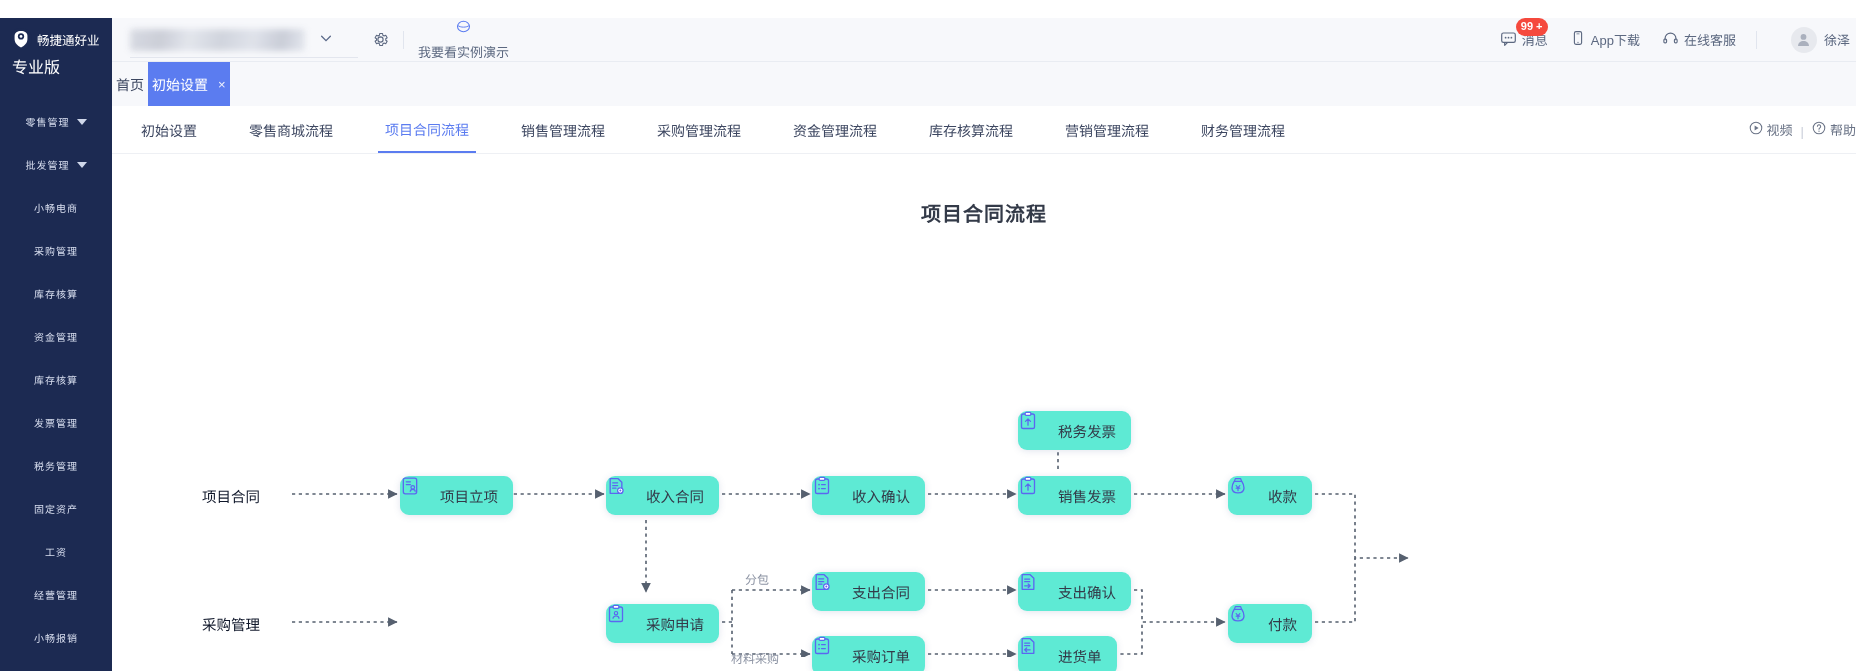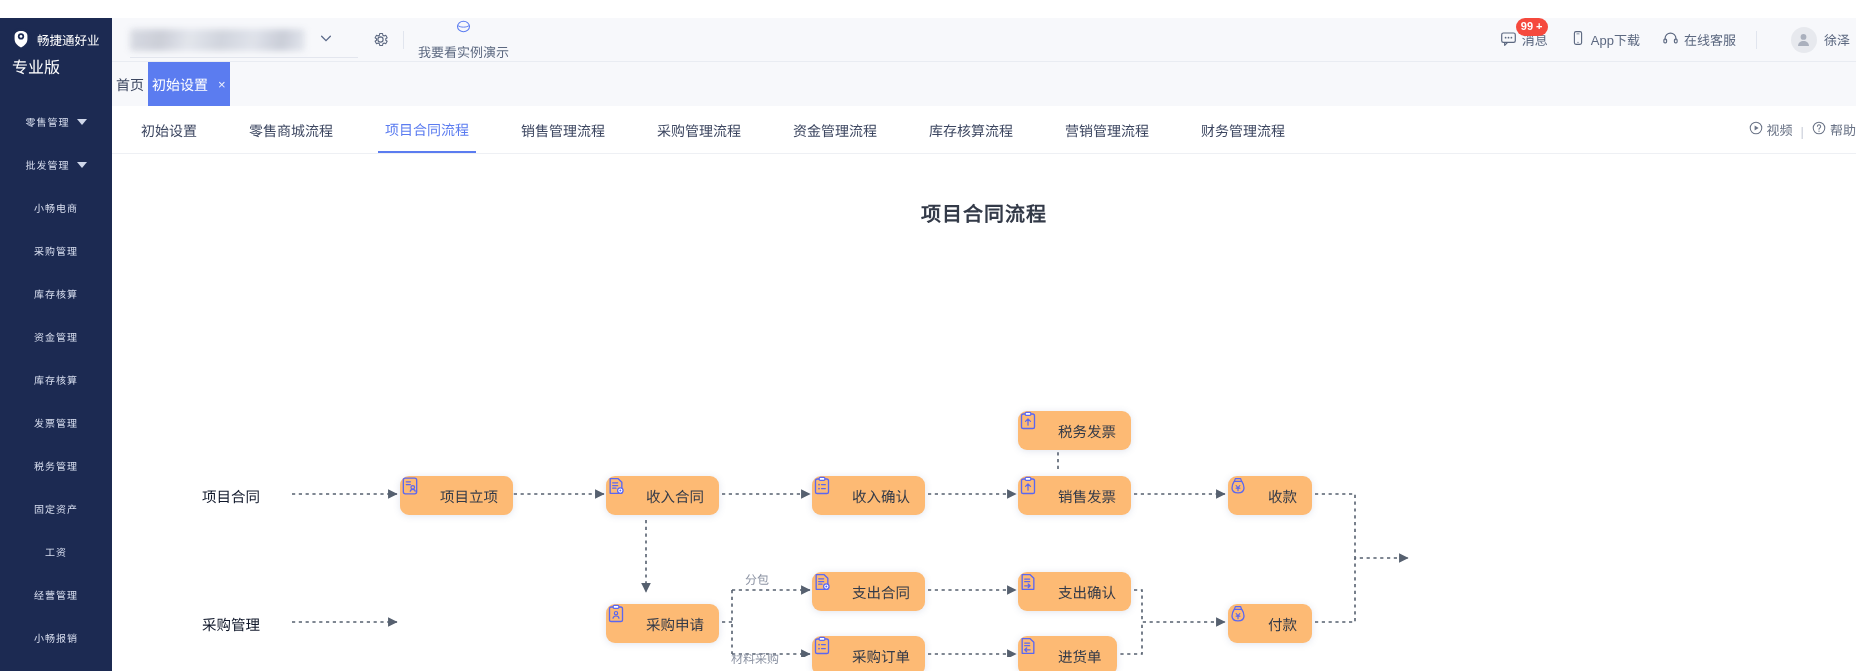--- a/index.html
+++ b/index.html
@@ -104,21 +104,21 @@
   .chart-title {
     text-align:center; font-size:20px; color:#333a48; margin-top:44px; letter-spacing:1px;
   }
 
   
   .flow { position:relative; width:100%; height:420px; margin-top:10px; }
   .flow svg { position:absolute; left:0; top:0; }
 
   .node {
     position:absolute; display:flex; align-items:center; gap:8px;
-    background:#fdba74; border-radius:9px; padding:9px 15px 9px 12px;
+    background:#5eead4; border-radius:9px; padding:9px 15px 9px 12px;
     box-shadow:0 1px 7px rgba(80,95,150,.17); white-space:nowrap;
     font-size:14.5px; color:#333a48; cursor:pointer;
   }
   .node .ico { width:20px; height:20px; flex:0 0 auto; display:block; }
   .rowlabel { position:absolute; font-size:14.5px; color:#0f172a; white-space:nowrap; }
   .edgelabel { position:absolute; font-size:12px; color:#8c93a3; white-space:nowrap;font-family:Liberation Serif, serif; }
 </style>
 </head>
 <body>
 

